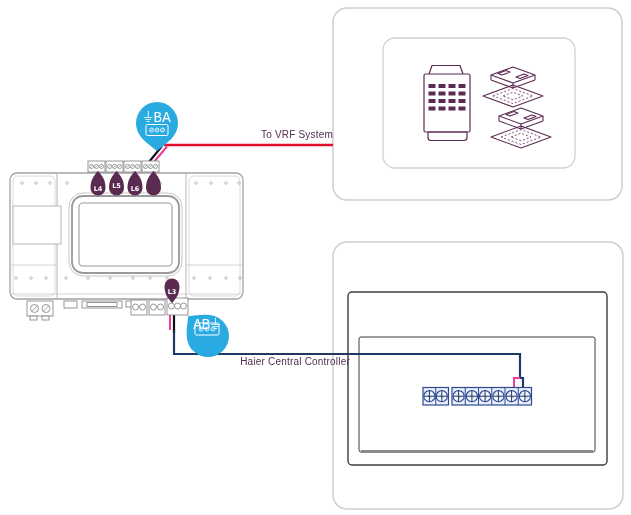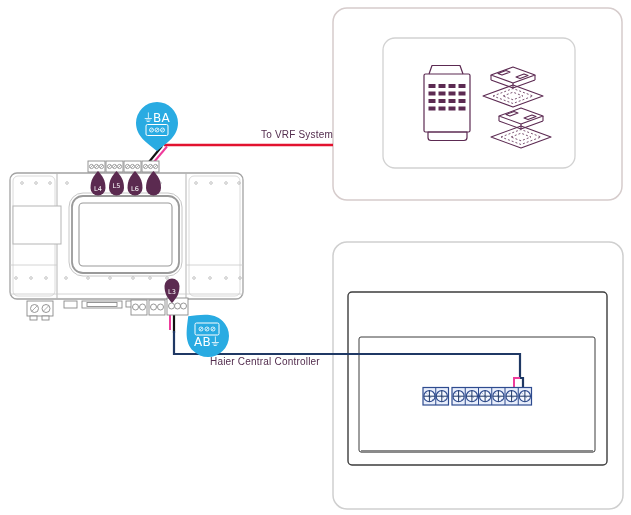--- a/index.html
+++ b/index.html
@@ -2,22 +2,22 @@
 <html><head>
 <meta charset="utf-8">
 <style>
   html,body{margin:0;padding:0;background:#fff;}
   #canvas{position:relative;width:631px;height:515px;background:#fff;overflow:hidden;
           font-family:"Liberation Sans",sans-serif;}
   #linework{position:absolute;left:0;top:0;}
   .label{position:absolute;font-size:10px;color:#532d4e;letter-spacing:.2px;white-space:nowrap;}
   .pin-text{position:absolute;color:#fff;font-family:"DejaVu Sans",sans-serif;
             transform:translate(-50%,-50%);white-space:nowrap;}
-  .port-text{font-size:6.5px;font-weight:normal;text-align:center;}
-  .callout-text{font-size:12px;letter-spacing:.3px;}
+  .port-text{font-size:6.5px;font-weight:bold;text-align:center;}
+  .callout-text{font-size:14px;letter-spacing:.3px;font-family:Liberation Mono, monospace;}
 </style>
 </head>
 <body>
 
 <div id="canvas">
 
 <svg id="linework" width="631" height="515" viewBox="0 0 631 515">
 
   <defs>
 
@@ -223,24 +223,24 @@
       <rect x="195" y="323" width="24" height="12" rx="1.5" fill="none" stroke="#fff" stroke-width="1"></rect>
       <use href="#tiny-screw-white" x="201" y="329"></use>
       <use href="#tiny-screw-white" x="207" y="329"></use>
       <use href="#tiny-screw-white" x="213" y="329"></use>
     </g>
   </g>
 </svg>
 
 <span class="label" style="left:233px;top:129px;width:100px;text-align:right;">To VRF System</span>
 
-<span class="label" style="left:210px;top:356px;width:140px;text-align:left;">Haier Central Controller</span>
+<span class="label" style="left:210px;top:356px;width:140px;text-align:right;">Haier Central Controller</span>
 
 <span class="pin-text port-text" style="left:98px;top:188.5px;">L4</span>
 <span class="pin-text port-text" style="left:116.5px;top:186px;">L5</span>
 <span class="pin-text port-text" style="left:135px;top:188.5px;">L6</span>
 <span class="pin-text port-text" style="left:167px;top:188.5px;">L7</span>
 <span class="pin-text port-text" style="left:172px;top:292px;">L3</span>
 
 <span class="pin-text callout-text" style="left:157px;top:118px;">⏚BA</span>
-<span class="pin-text callout-text" style="left:207px;top:342px;">AB⏚</span>
+<span class="pin-text callout-text" style="left:207px;top:325px;">AB⏚</span>
 
 </div>
 
 </body></html>

